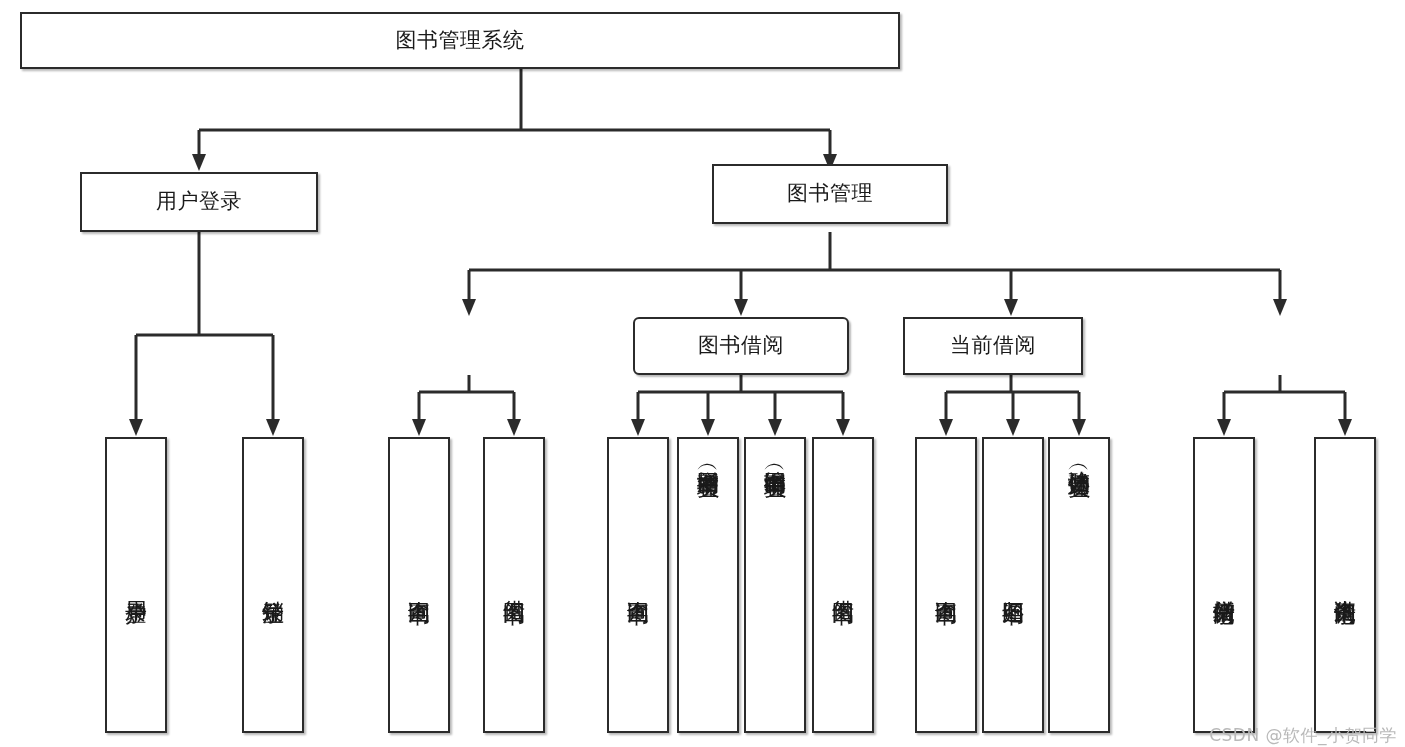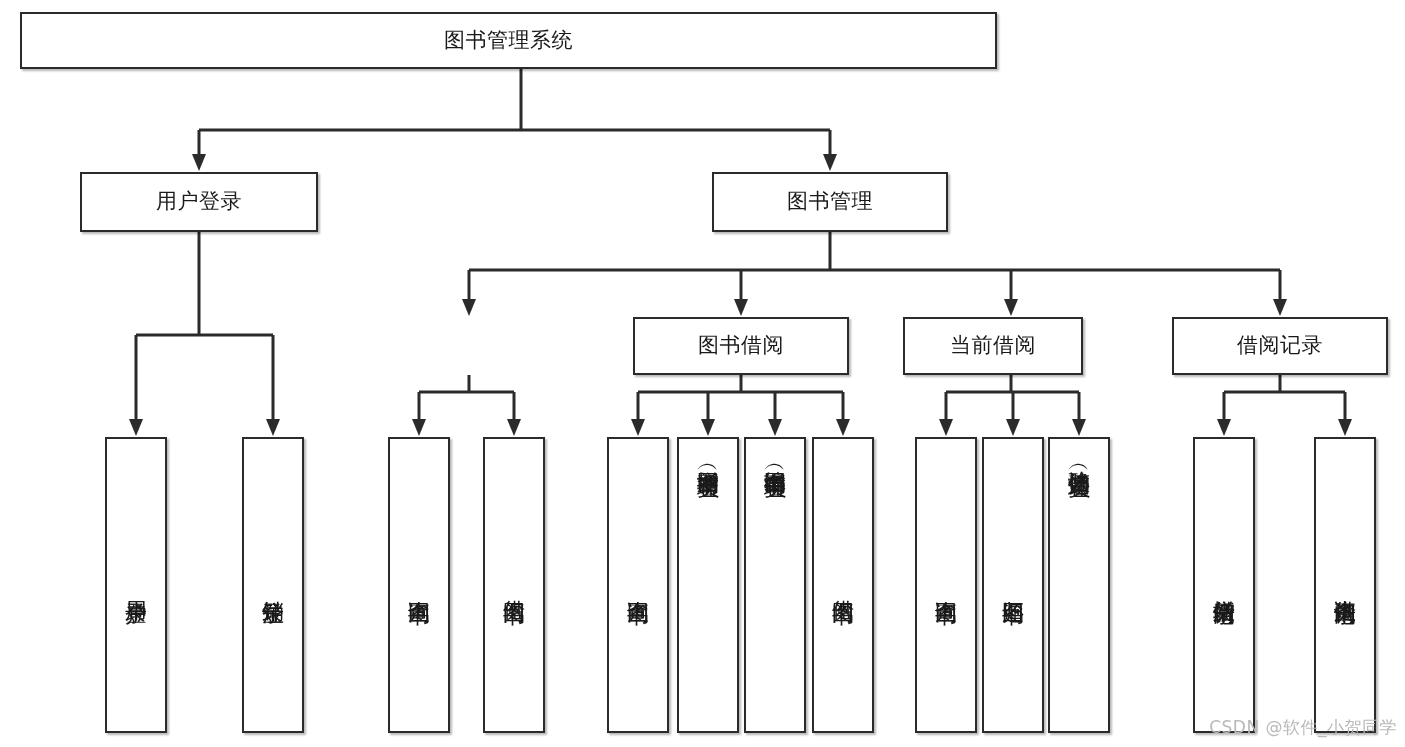--- a/index.html
+++ b/index.html
@@ -54,21 +54,21 @@
     letter-spacing: 1px;
     white-space: nowrap;
   }
   .node.vert.centered {
     align-items: center;
     padding-top: 0;
   }
   .watermark {
     position: absolute;
     right: 8px;
-    bottom: 8px;
+    bottom: 0;
     font-size: 17px;
     color: #b9b9b9;
     letter-spacing: 0.5px;
     white-space: nowrap;
   }
 </style>
 </head>
 <body>
 
 <div id="canvas">
@@ -121,28 +121,27 @@
       <line x1="1079" y1="392" x2="1079" y2="422" stroke="#2b2b2b" stroke-width="3"></line>
       <polygon points="1072,419 1086,419 1079,436" fill="#2b2b2b"></polygon>
       <line x1="1280" y1="375" x2="1280" y2="392" stroke="#2b2b2b" stroke-width="3"></line>
       <line x1="1224" y1="392" x2="1345" y2="392" stroke="#2b2b2b" stroke-width="3"></line>
       <line x1="1224" y1="392" x2="1224" y2="422" stroke="#2b2b2b" stroke-width="3"></line>
       <polygon points="1217,419 1231,419 1224,436" fill="#2b2b2b"></polygon>
       <line x1="1345" y1="392" x2="1345" y2="422" stroke="#2b2b2b" stroke-width="3"></line>
       <polygon points="1338,419 1352,419 1345,436" fill="#2b2b2b"></polygon>
     </svg>
 
-  <div class="node horiz" id="box-root" style="left: 20px; top: 12px; width: 977px; height: 57px;">图书管理系统</div>
+  <div class="node horiz" id="box-root" style="left: 20px; top: 12px; width: 880px; height: 57px;">图书管理系统</div>
 
   <div class="node horiz" id="box-user-login" style="left: 80px; top: 172px; width: 238px; height: 60px;">用户登录</div>
-  <div class="node horiz" id="box-book-manage" style="left: 712px; top: 172px; width: 236px; height: 60px;">图书管理</div>
+  <div class="node horiz" id="box-book-manage" style="left: 712px; top: 164px; width: 236px; height: 60px;">图书管理</div>
 
-  <div class="node horiz" id="box-book-borrow" style="left: 633px; top: 317px; width: 216px; height: 58px;">图书借阅</div>
+  <div class="node horiz" id="box-book-borrow" style="left: 633px; top: 317px; width: 216px; height: 58px; border-radius: 6px;">图书借阅</div>
   <div class="node horiz" id="box-current-borrow" style="left: 903px; top: 317px; width: 180px; height: 58px;">当前借阅</div>
-  <div class="node horiz" id="box-borrow-record" style="left: 1172px; top: 317px; width: 216px; height: 58px;">借阅记录</div>
 
   <div class="node vert centered" id="box-leaf-user-login" style="left: 105px; top: 437px; width: 62px; height: 296px;">
     <span class="vtext">用户登录</span>
   </div>
   <div class="node vert centered" id="box-leaf-logout" style="left: 242px; top: 437px; width: 62px; height: 296px;">
     <span class="vtext">注销登录</span>
   </div>
   <div class="node vert centered" id="box-leaf-query-book-1" style="left: 388px; top: 437px; width: 62px; height: 296px;">
     <span class="vtext">查询图书</span>
   </div>

